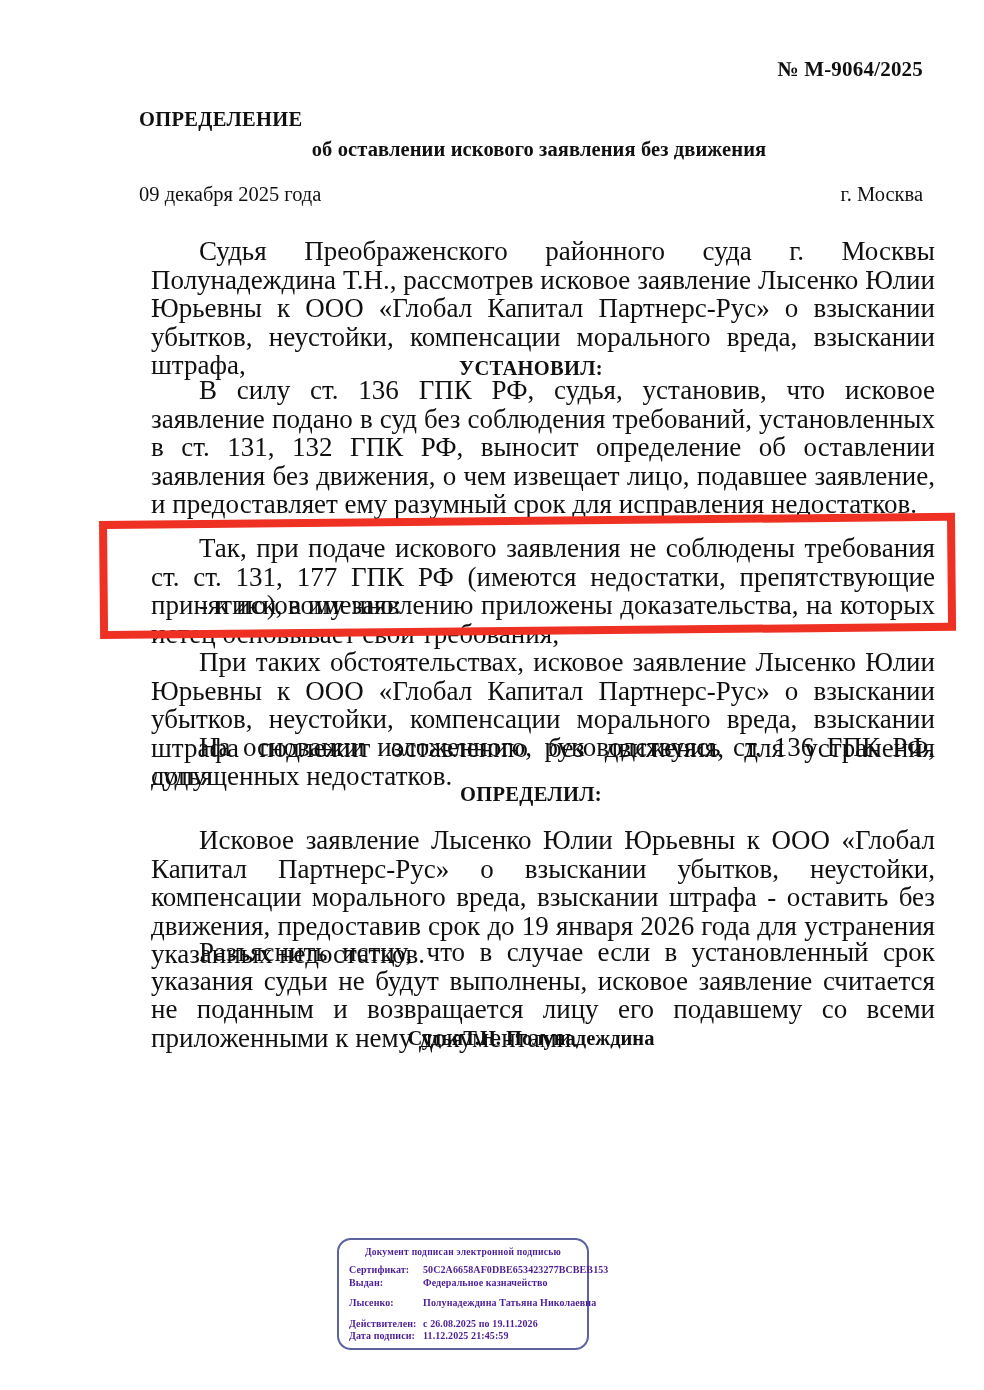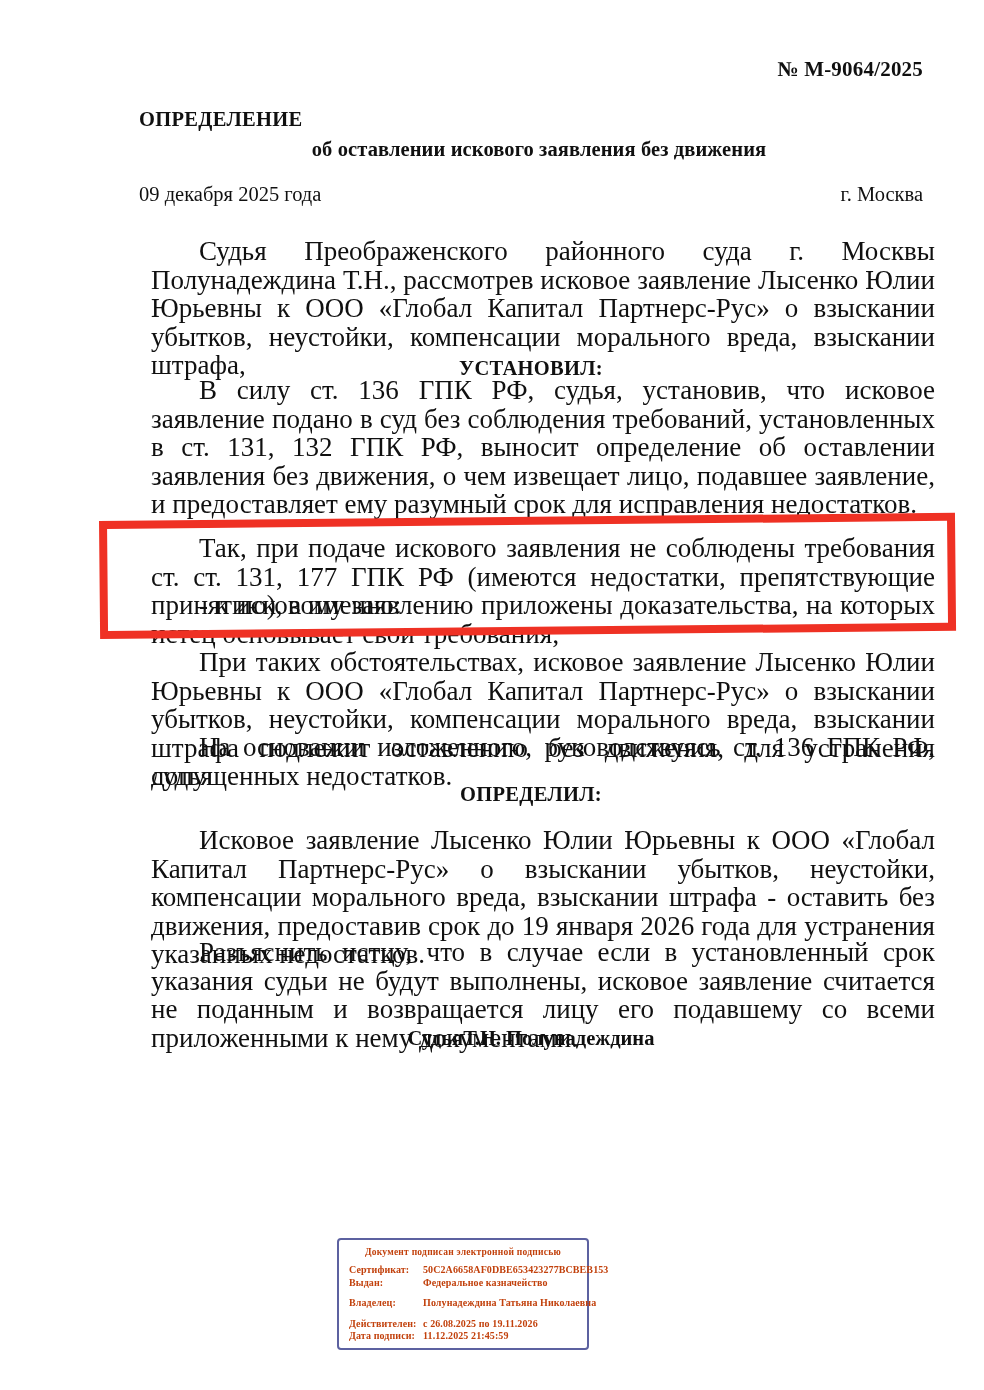--- a/index.html
+++ b/index.html
@@ -135,23 +135,23 @@
   }
 
   
   .stamp {
     position: absolute;
     left: 337px;
     top: 1238px;
     width: 252px;
     height: 112px;
     border: 2px solid #5c61a0;
-    border-radius: 4px;
+    border-radius: 14px;
     box-sizing: border-box;
-    color: #c2410c;
+    color: #4c1d95;
     font-family: "Liberation Serif", "DejaVu Serif", serif;
     padding: 7px 10px 0 10px;
     background: #ffffff;
   }
   .stamp-title {
     text-align: center;
     font-size: 9.5px;
     font-weight: bold;
     letter-spacing: 0.25px;
     margin-bottom: 7px;
@@ -217,21 +217,21 @@
   <div class="redbox"></div>
 
   <div class="stamp">
     <div class="stamp-title">Документ подписан электронной подписью</div>
     <div class="stamp-grid">
       <div class="k">Сертификат:</div>
       <div class="v">50C2A6658AF0DBE653423277BCBEB153</div>
       <div class="k">Выдан:</div>
       <div class="v">Федеральное казначейство</div>
       <div class="gap-row"></div>
-      <div class="k">Владелец:</div>
+      <div class="k">Лысенко:</div>
       <div class="v">Полунадеждина Татьяна Николаевна</div>
       <div class="gap-row"></div>
       <div class="k">Действителен:</div>
       <div class="v">с 26.08.2025 по 19.11.2026</div>
       <div class="k">Дата подписи:</div>
       <div class="v">11.12.2025 21:45:59</div>
     </div>
   </div>
 
 </div>

